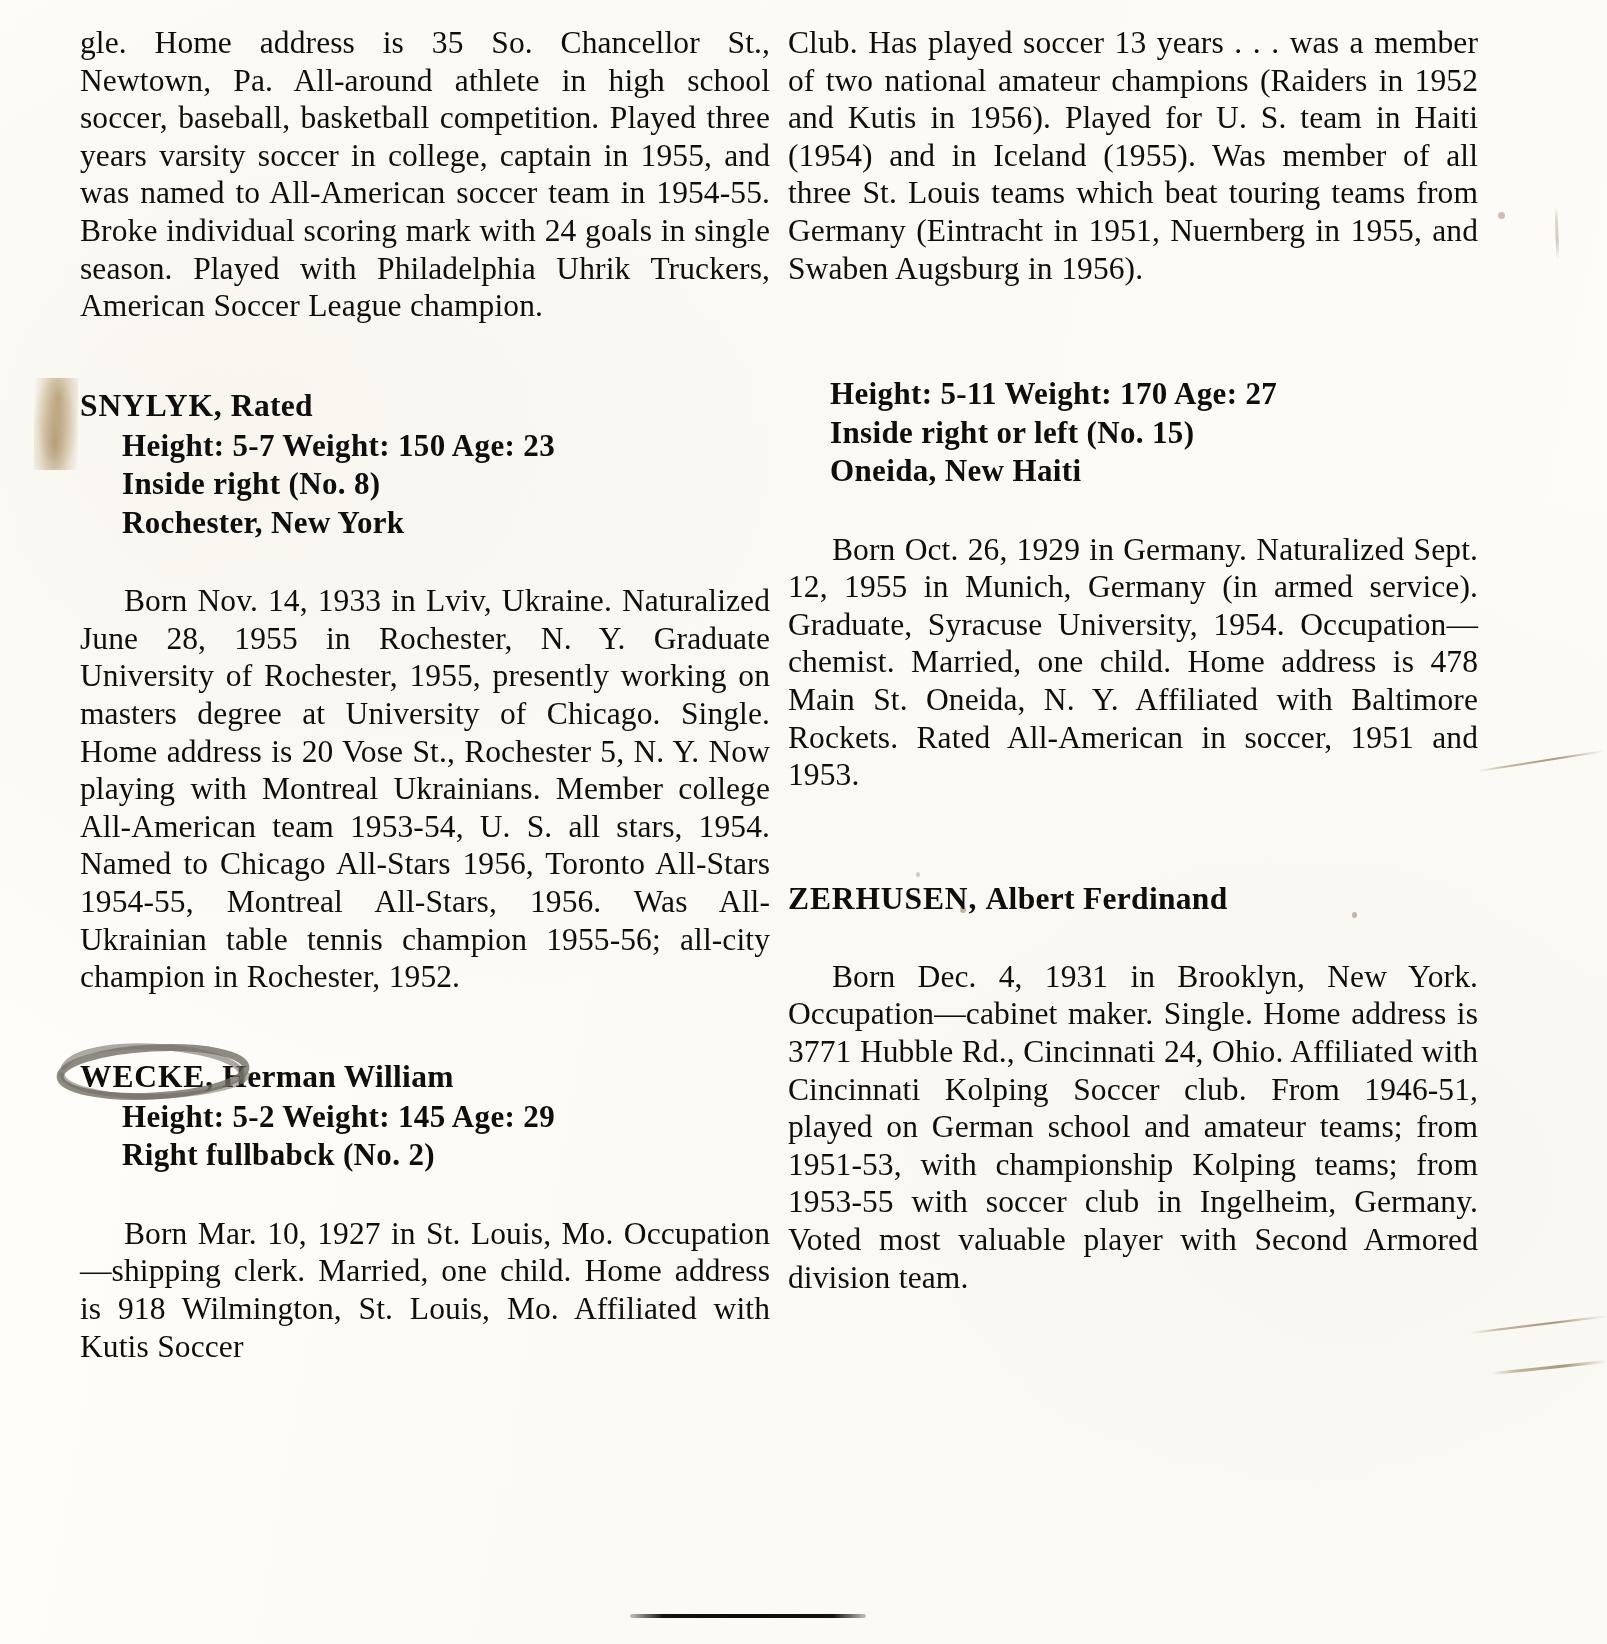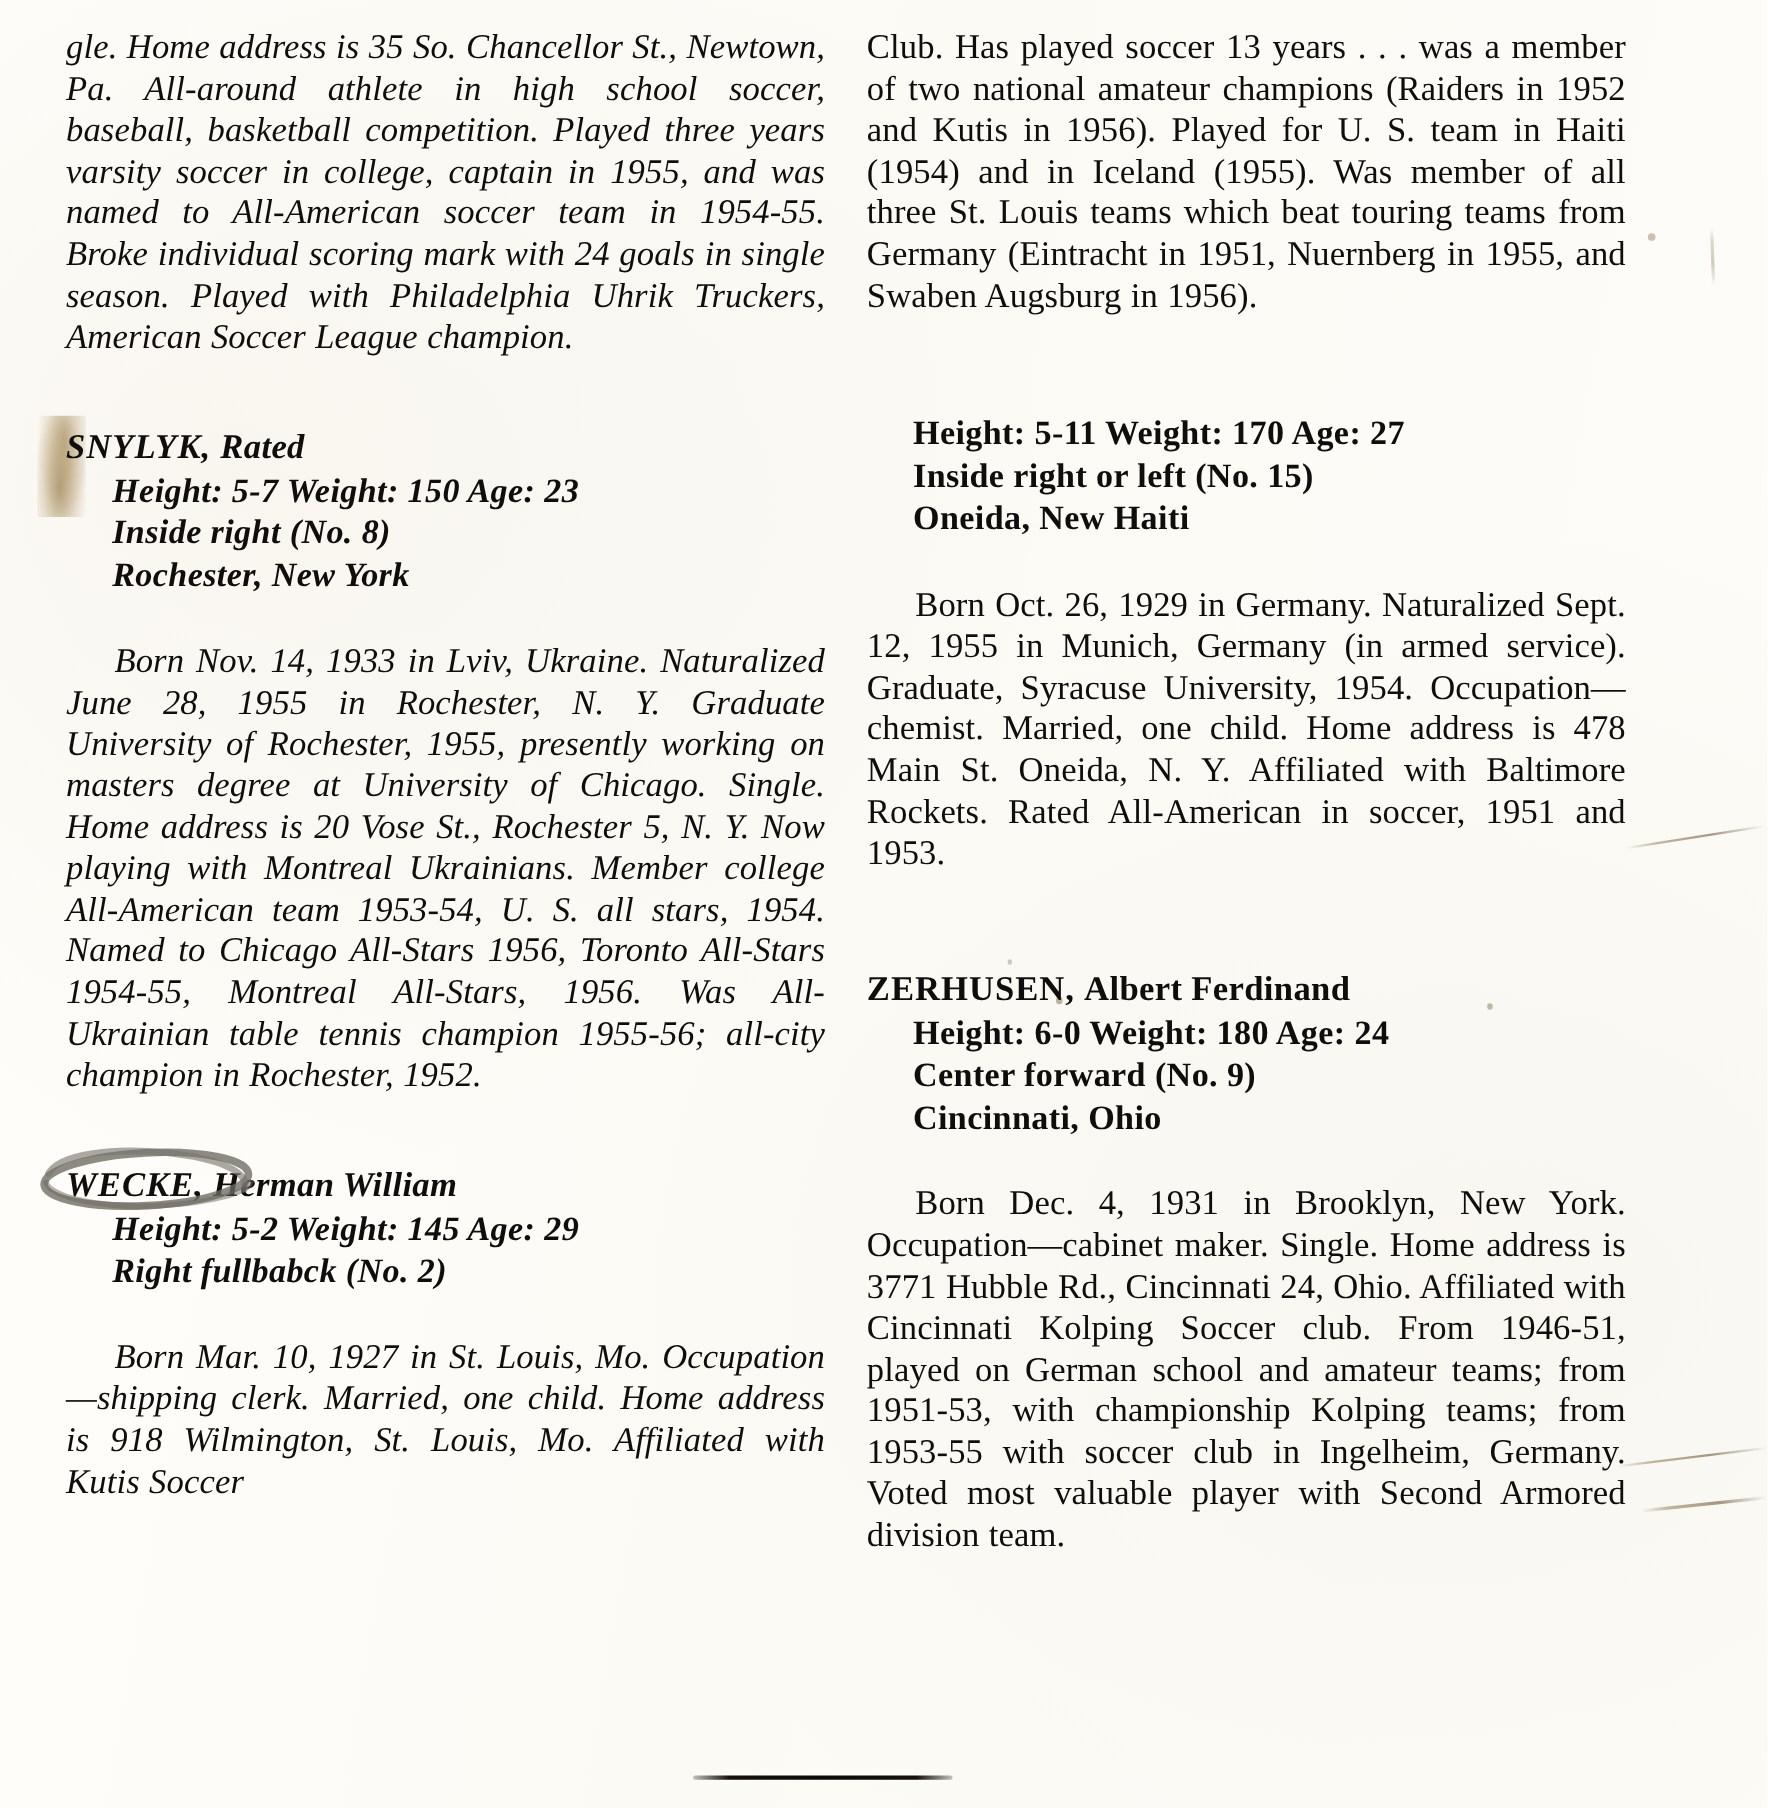--- a/index.html
+++ b/index.html
@@ -33,21 +33,21 @@
     top: 0; left: 0;
     width: 1607px;
     height: 1644px;
   }
 
   .col {
     position: absolute;
     top: 24px;
     width: 690px;
   }
-  .col-left  { left: 60px; font-style: italic; }
+  .col-left  { left: 80px; }
   .col-right { left: 788px; }
 
   p.body {
     margin: 0 0 0 0;
     font-size: 31.5px;
     line-height: 37.6px;
     text-align: justify;
     text-align-last: left;
     letter-spacing: 0.1px;
     word-spacing: 0.5px;
@@ -212,25 +212,20 @@
         <p class="body">Born Oct. 26, 1929 in Germany. Naturalized Sept. 12, 1955 in Munich, Germany (in armed service). Graduate, Syracuse University, 1954. Occupation—chemist. Married, one child. Home address is 478 Main St. Oneida, N. Y. Affiliated with Baltimore Rockets. Rated All-American in soccer, 1951 and 1953.</p>
       </div>
 
       <div class="gap-xl"></div>
 
       <div class="entry">
         <div class="entry-name">
           <span class="entry-surname">ZERHUSEN,</span>
           <span class="entry-given">Albert Ferdinand</span>
         </div>
-        <div class="entry-stats">
-          <div>Height: 6-0 Weight: 180 Age: 24</div>
-          <div>Center forward (No. 9)</div>
-          <div>Cincinnati, Ohio</div>
-        </div>
         <div class="gap-md"></div>
         <p class="body">Born Dec. 4, 1931 in Brooklyn, New York. Occupation—cabinet maker. Single. Home address is 3771 Hubble Rd., Cincinnati 24, Ohio. Affiliated with Cincinnati Kolping Soccer club. From 1946-51, played on German school and amateur teams; from 1951-53, with championship Kolping teams; from 1953-55 with soccer club in Ingelheim, Germany. Voted most valuable player with Second Armored division team.</p>
       </div>
 
     </div>
   </div>
 
   <div class="bottom-rule"></div>
 </div>
 

